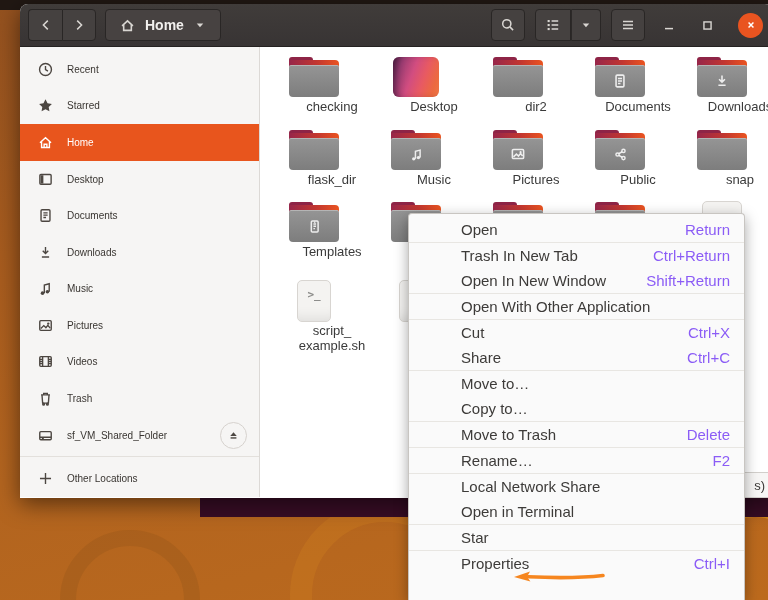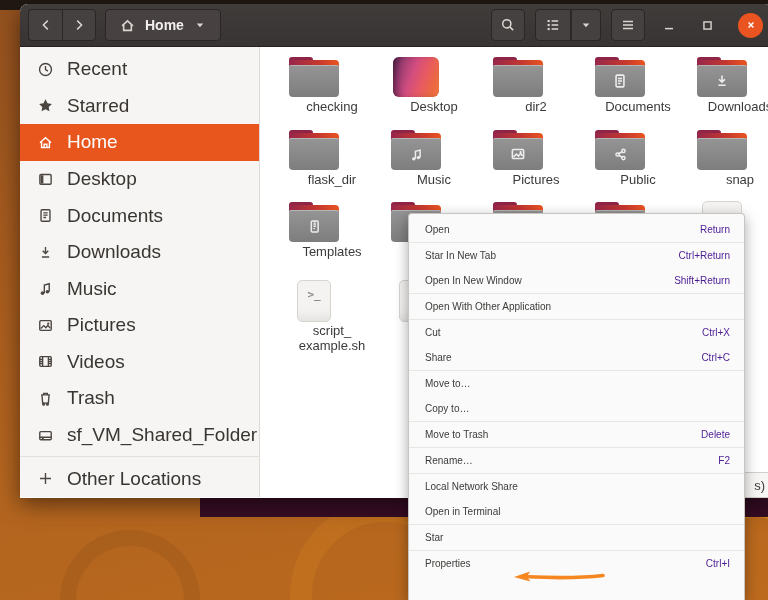--- a/index.html
+++ b/index.html
@@ -44,21 +44,21 @@
   .tb-ico { stroke:#d9d6d2; fill:none; stroke-width:1.5; }
   .tb-ico .fil { fill:#d9d6d2; stroke:none; }
 
   
   .win-body { display:flex; height:450px; }
 
   
   .sidebar { width:240px; background:#f6f5f4; border-right:1px solid #dcd9d6;
     padding-top:4px; display:flex; flex-direction:column; }
   .side-item { height:37px; display:flex; align-items:center; gap:13px; padding-left:17px;
-    font-size:19px; color:#393531; }
+    font-size:10px; color:#393531; }
   .side-item svg { flex:none; stroke:#4c4641; fill:none; stroke-width:1.3; }
   .side-item svg .fil { fill:#4c4641; stroke:none; }
   .side-item.active { background:#E8551D; color:#fff; }
   .side-item.active svg { stroke:#fff; }
   .eject-btn { width:27px; height:27px; border-radius:50%; background:#f6f5f4;
     border:1px solid #d6d2ce; margin-left:auto; margin-right:12px; display:grid; place-items:center; }
   .eject-btn svg { stroke:#4c4641; stroke-width:1.5; }
   .eject-btn svg .fil { fill:#4c4641; stroke:none; }
   .side-sep { height:1px; background:#e3e0dc; margin:3px 0; }
 
@@ -96,23 +96,23 @@
   
   .statusbar { position:absolute; right:0; bottom:0; height:26px; width:150px; z-index:5;
     background:#f7f6f5; border:1px solid #d2cfcb; border-radius:5px 0 0 0;
     display:flex; align-items:center; justify-content:flex-end; padding:0 7px;
     font-size:13px; color:#3c3a38; }
 
   
   .menu { position:absolute; left:408px; top:213px; width:337px; height:387px; z-index:60;
     background:#fafafa; border:1px solid #c8c5c1; border-bottom:none; border-radius:4px 4px 0 0;
     box-shadow:0 4px 14px rgba(0,0,0,.35); padding-top:3px; overflow:hidden; }
-  .m-item { height:25px; display:flex; align-items:center; padding:0 14px 0 16px;
-    font-size:10px; color:#3d3b39; }
-  .m-sc { margin-left:auto; color:#4c1d95; }
+  .m-item { height:25px; display:flex; align-items:center; padding:0 14px 0 52px;
+    font-size:15px; color:#3d3b39; }
+  .m-sc { margin-left:auto; color:#8b5cf6; }
   .m-sep { height:1px; background:#e8e6e2; }
   .m-arrow { position:absolute; left:102px; top:355px; }
 </style>
 </head>
 <body>
 
 <div class="wp-base"></div>
 <div class="wp-swirl sw1"></div>
 <div class="wp-swirl sw2"></div>
 <div class="wp-swirl sw4"></div>
@@ -505,21 +505,21 @@
   </div>
 </div>
 
 <div class="menu">
   <div class="m-item">
       <span>Open</span>
       <span class="m-sc">Return</span>
     </div>
   <div class="m-sep"></div>
   <div class="m-item">
-      <span>Star In New Tab</span>
+      <span>Trash In New Tab</span>
       <span class="m-sc">Ctrl+Return</span>
     </div>
   <div class="m-item">
       <span>Open In New Window</span>
       <span class="m-sc">Shift+Return</span>
     </div>
   <div class="m-sep"></div>
   <div class="m-item">
       <span>Open With Other Application</span>
       <span class="m-sc"></span>

